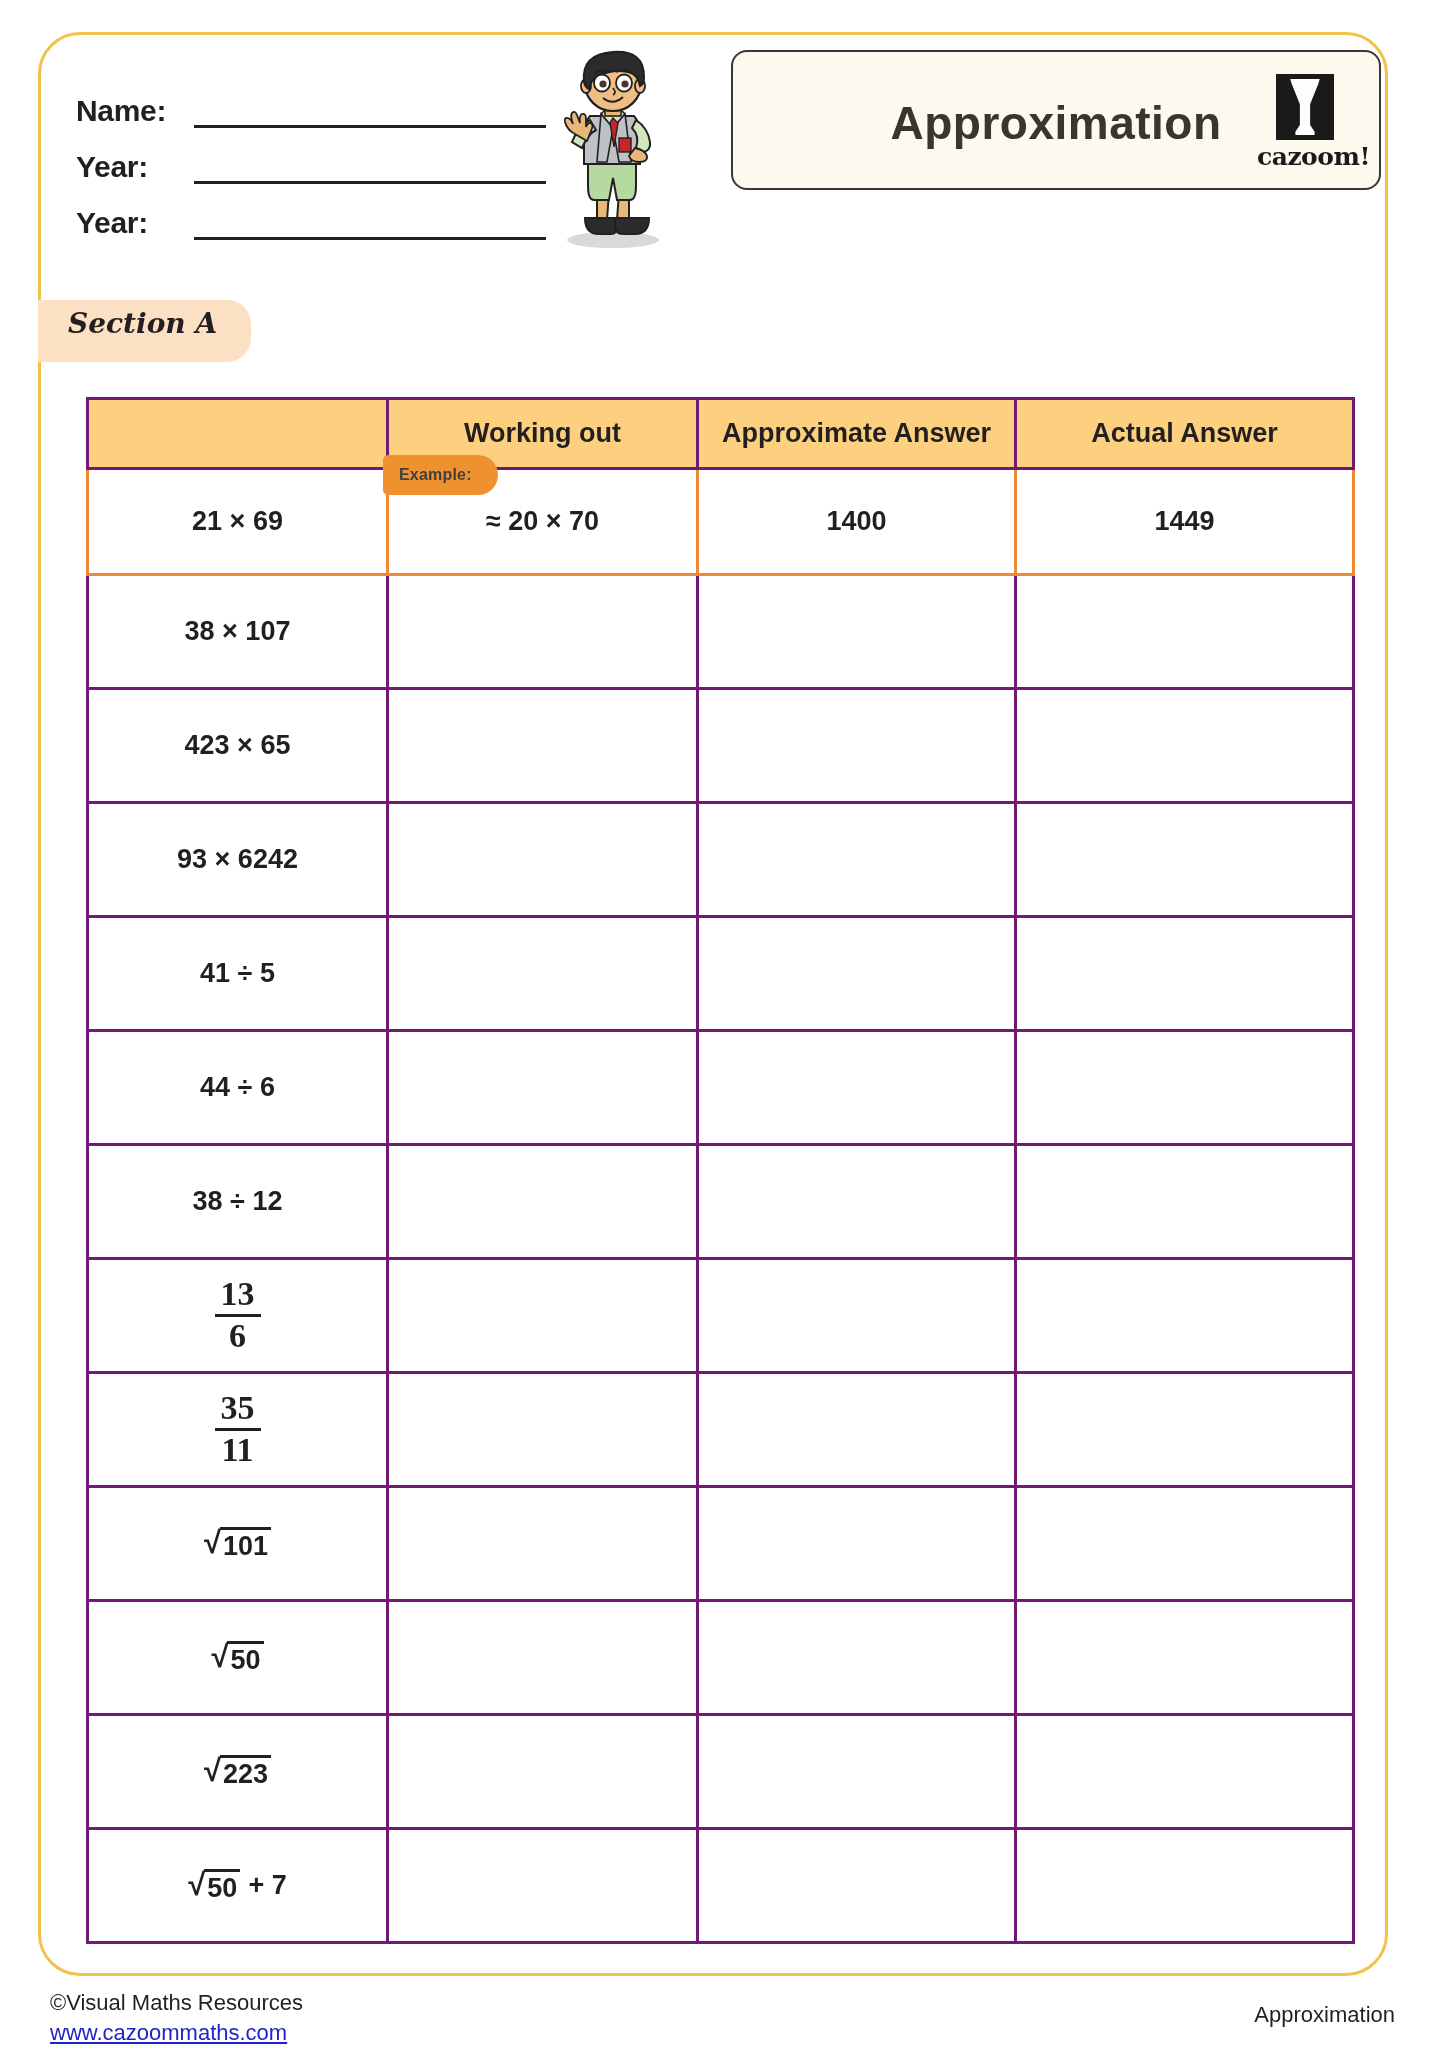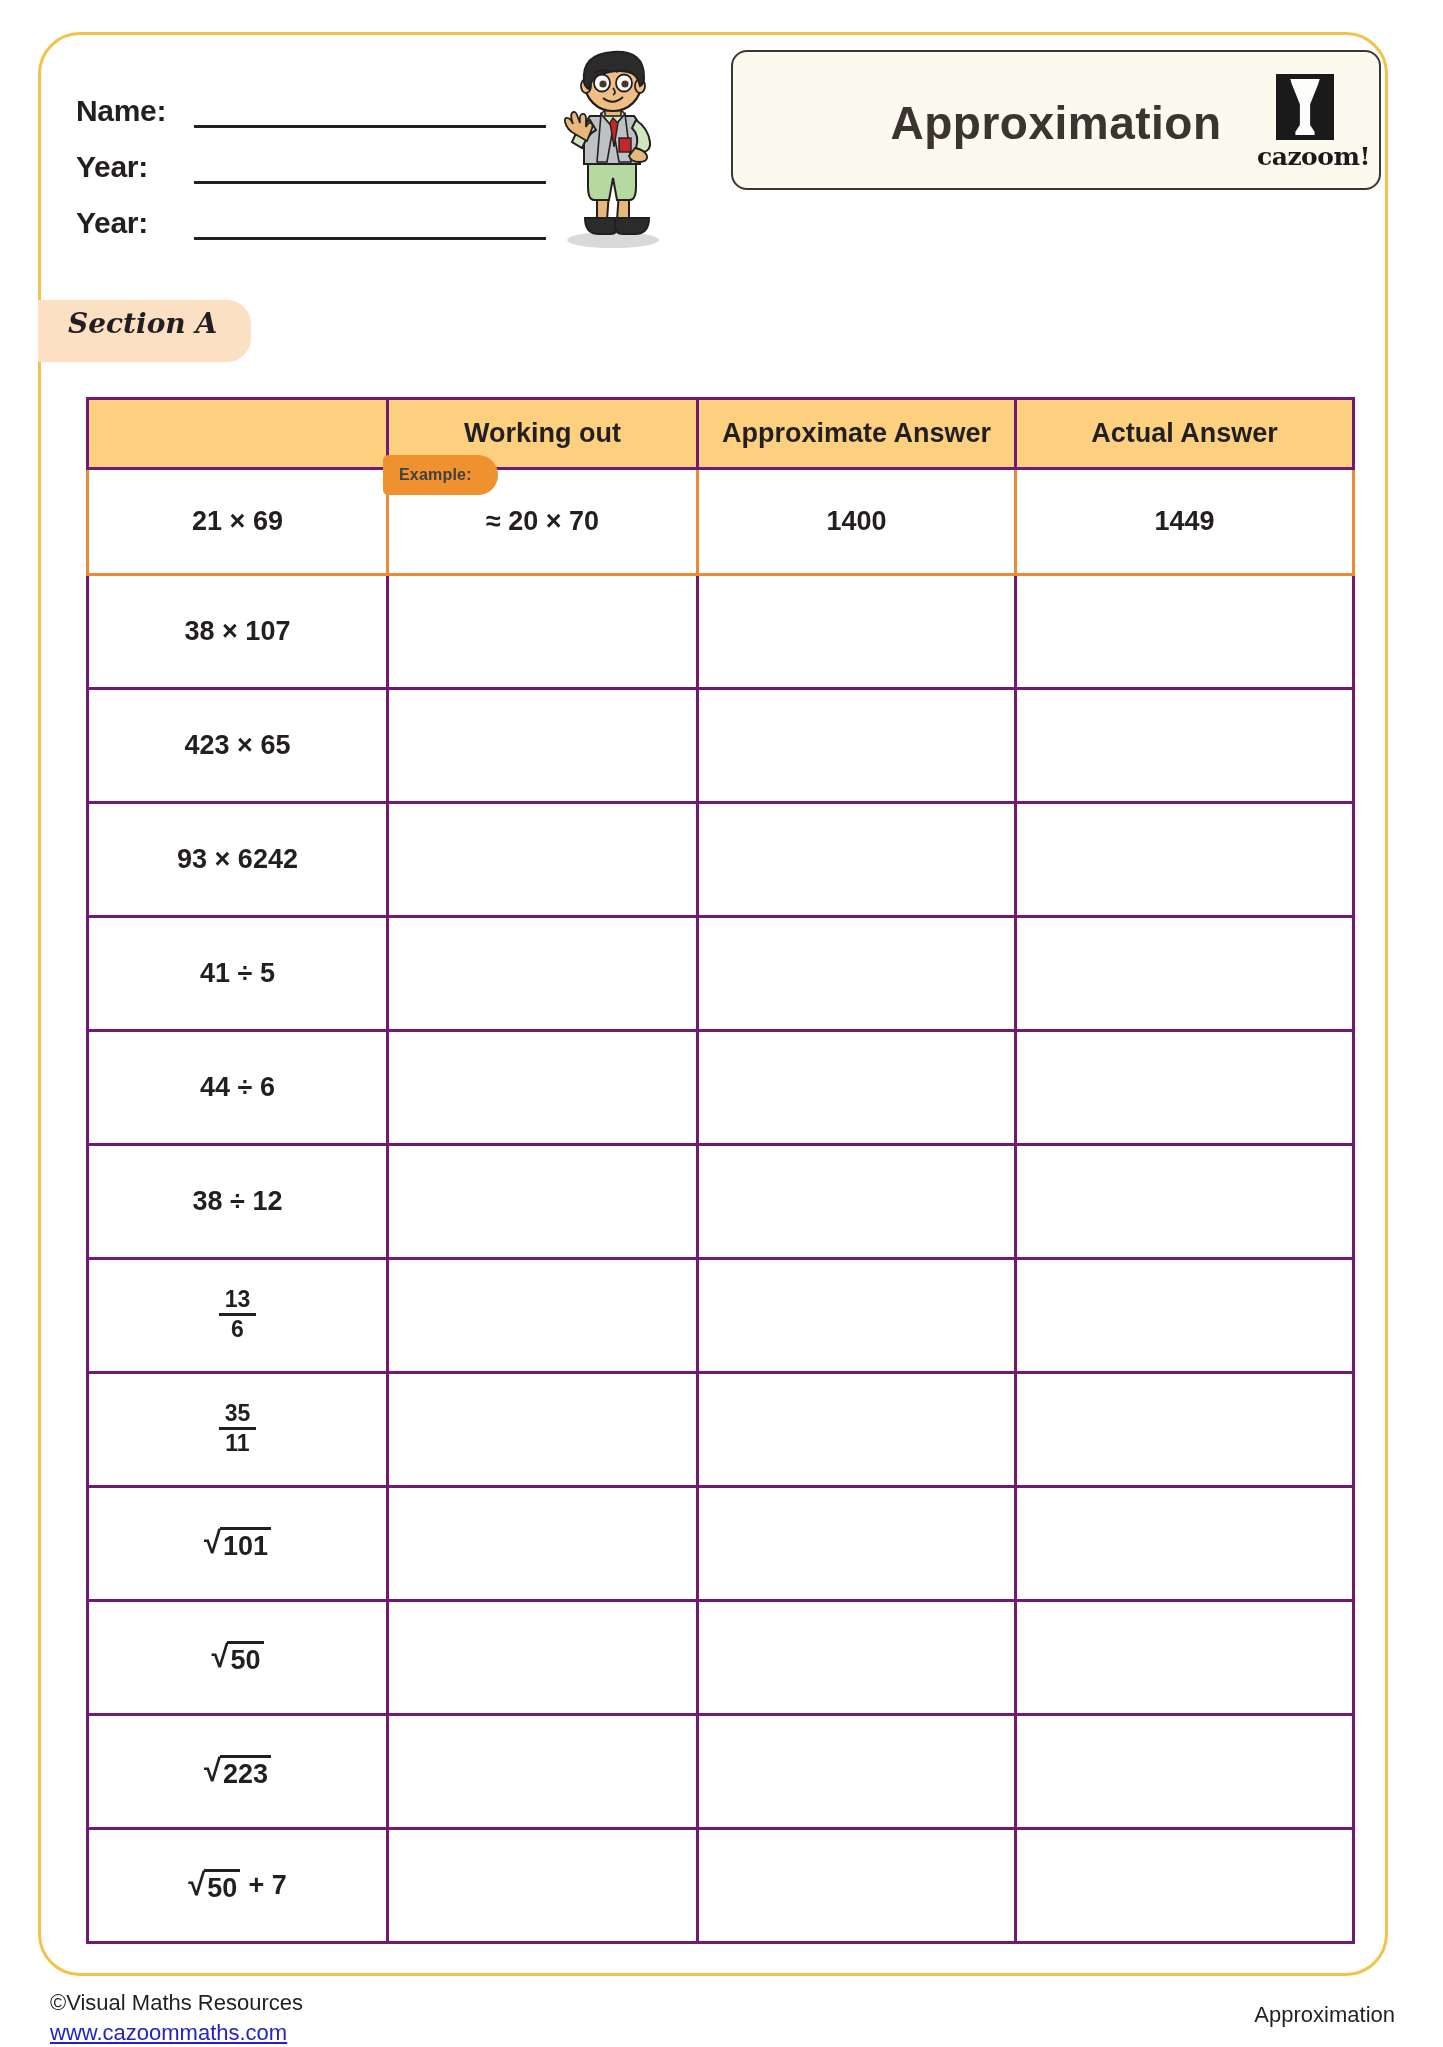--- a/index.html
+++ b/index.html
@@ -214,22 +214,23 @@
     font-size: 16px;
     font-weight: bold;
     letter-spacing: 0.2px;
   }
 
   
   .frac {
     display: inline-block;
     text-align: center;
     line-height: 1.08;
-    font-size: 23px;
-    font-weight: bold;
+    font-size: 34px;
+    font-weight: bold;
+    font-family: Liberation Serif, serif;
   }
   .frac .num { display: block; padding: 0 6px 1px 6px; }
   .frac .den { display: block; border-top: 3px solid #231f20; padding: 1px 6px 0 6px; }
 
   
   .sqrt {
     display: inline-flex;
     align-items: flex-start;
     font-size: 27px;
     font-weight: bold;

